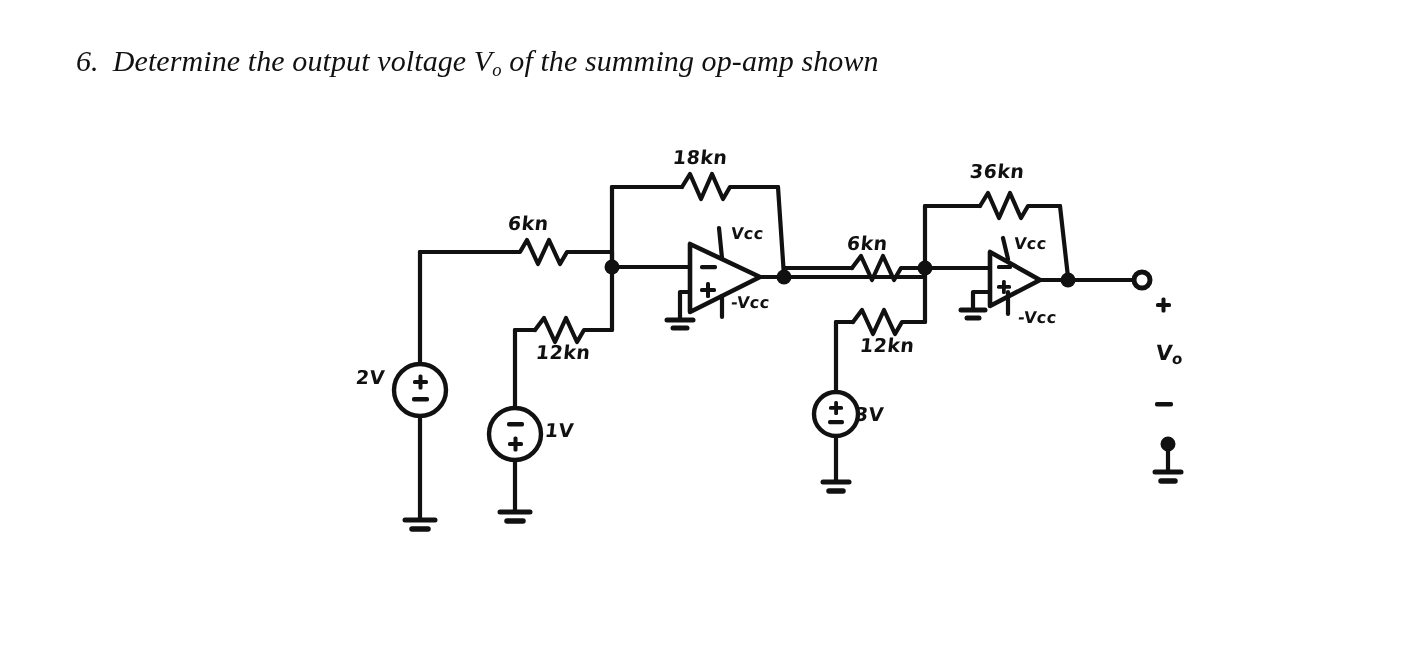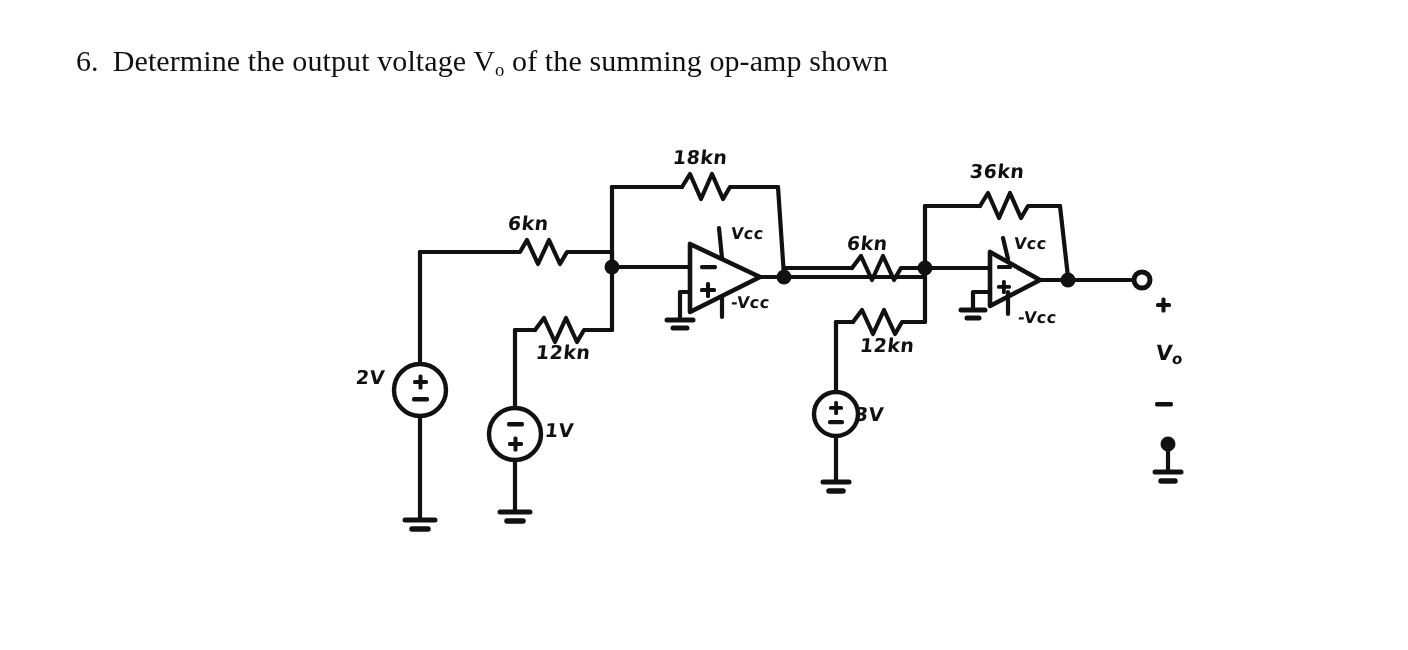--- a/index.html
+++ b/index.html
@@ -7,20 +7,21 @@
   #page{position:relative;width:1408px;height:650px;background:#fff;}
 
   .qtext{
     position:absolute;
     left:76px; top:44px;
     font-family:"Liberation Serif",serif;
     font-size:30px;
     color:#111;
     white-space:nowrap;
     letter-spacing:0.1px;
+    font-style:italic;
   }
   .qtext .qnum{margin-right:14px;}
   .qtext sub{font-size:0.62em;vertical-align:baseline;position:relative;top:5px;}
 
   #circuit{position:absolute;left:0;top:0;width:1408px;height:650px;}
 
   .hlabel{
     position:absolute;
     font-family:"DejaVu Sans",sans-serif;
     font-weight:700;

